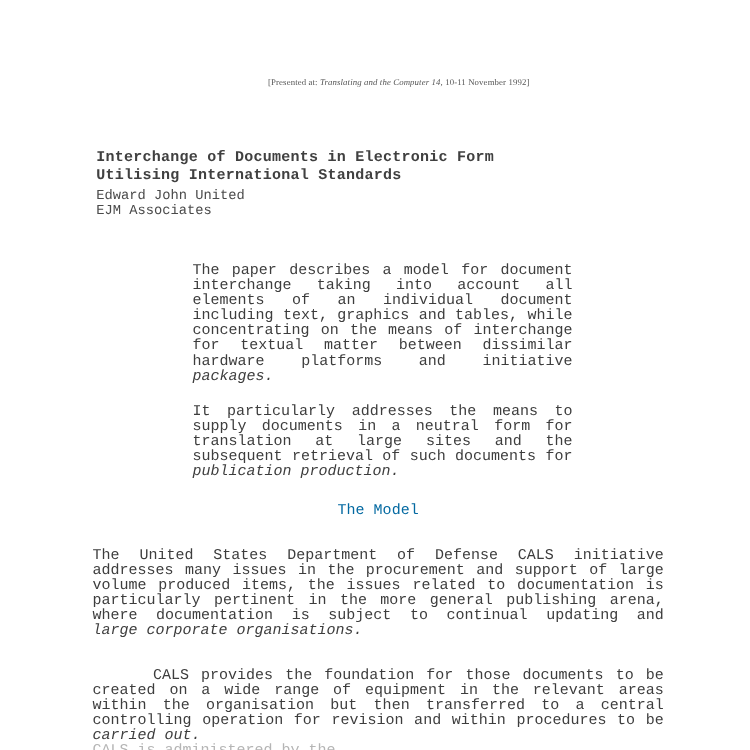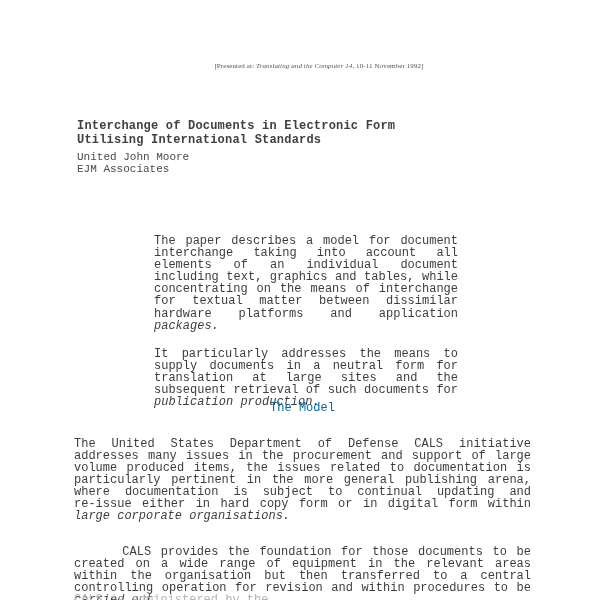--- a/index.html
+++ b/index.html
@@ -25,21 +25,21 @@
     font-size:12px;line-height:14px;
     font-weight:bold;color:#404040;
     letter-spacing:0.2px;
   }
   .author-block{
     position:absolute;top:151px;left:77px;width:300px;
     font-size:11px;line-height:12px;color:#4a4a4a;
   }
   .abstract-block{
     position:absolute;top:210px;left:154px;width:304px;
-    font-size:12px;color:#3d3d3d;margin-top:25px;
+    font-size:12px;color:#3d3d3d;
   }
   .abstract-block .para{margin:0 0 16px 0;}
   .abstract-block .tline{line-height:12.1px;}
   .section-heading{
     position:absolute;top:401px;left:74px;width:457px;
     text-align:center;
     font-size:12px;color:#0369a1;
   }
   .body-block{
     position:absolute;top:426px;left:74px;width:457px;
@@ -68,54 +68,53 @@
 
 <div class="page">
 
   <div class="presented-line">
     <span>[Presented at: </span><span class="ital">Translating and the Computer 14</span><span>, 10-11 November 1992]</span>
   </div>
 
   <div class="doc-title">Interchange of Documents in Electronic Form Utilising International Standards</div>
 
   <div class="author-block">
-    <div>United John Moore</div>
+    <div>Edward John United</div>
     <div>EJM Associates</div>
   </div>
 
   <div class="abstract-block">
       <div class="para">
         <div class="tline">The paper describes a model for document</div>
         <div class="tline">interchange taking into account all</div>
         <div class="tline">elements of an individual document</div>
         <div class="tline">including text, graphics and tables, while</div>
         <div class="tline">concentrating on the means of interchange</div>
         <div class="tline">for textual matter between dissimilar</div>
-        <div class="tline">hardware platforms and application</div>
+        <div class="tline">hardware platforms and initiative</div>
         <div class="tline lastline">packages.</div>
       </div>
       <div class="para">
         <div class="tline">It particularly addresses the means to</div>
         <div class="tline">supply documents in a neutral form for</div>
         <div class="tline">translation at large sites and the</div>
         <div class="tline">subsequent retrieval of such documents for</div>
         <div class="tline lastline">publication production.</div>
       </div>
     </div>
 
   <div class="section-heading">The Model</div>
 
   <div class="body-block">
       <div class="para">
         <div class="tline">The United States Department of Defense CALS initiative</div>
         <div class="tline">addresses many issues in the procurement and support of large</div>
         <div class="tline">volume produced items, the issues related to documentation is</div>
         <div class="tline">particularly pertinent in the more general publishing arena,</div>
         <div class="tline">where documentation is subject to continual updating and</div>
-        <div class="tline">re-issue either in hard copy form or in digital form within</div>
         <div class="tline lastline">large corporate organisations.</div>
       </div>
       <div class="para">
         <div class="tline">&nbsp;&nbsp;&nbsp;&nbsp;&nbsp;CALS provides the foundation for those documents to be</div>
         <div class="tline">created on a wide range of equipment in the relevant areas</div>
         <div class="tline">within the organisation but then transferred to a central</div>
         <div class="tline">controlling operation for revision and within procedures to be</div>
         <div class="tline lastline">carried out.</div>
       </div>
     </div>

